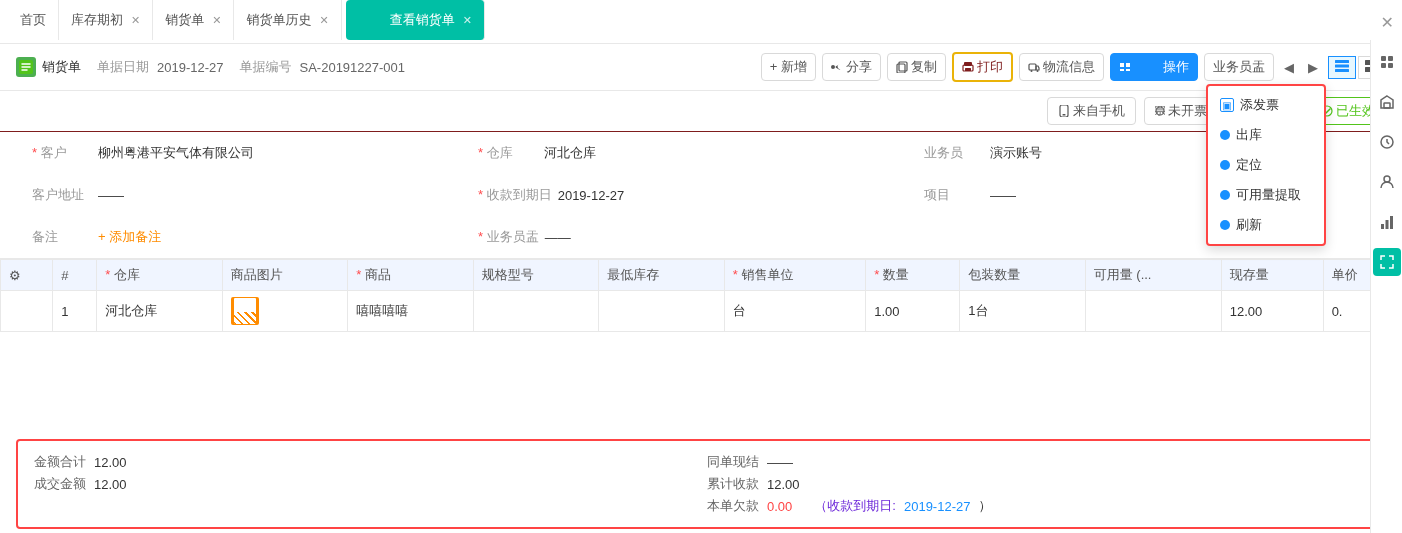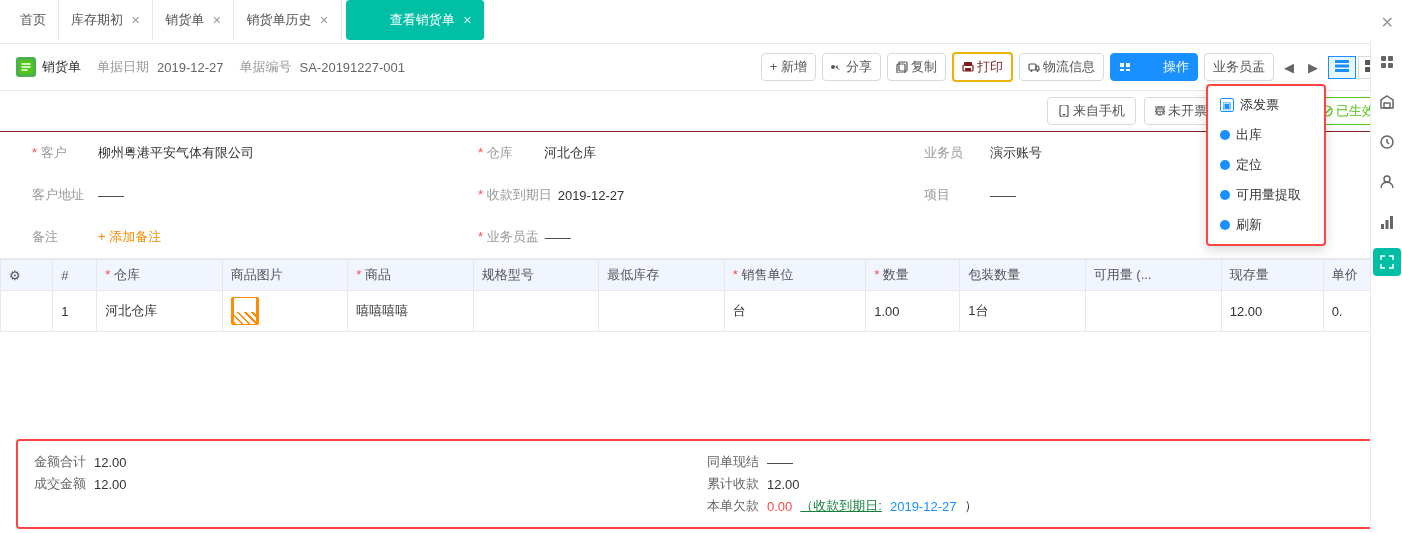--- a/index.html
+++ b/index.html
@@ -566,21 +566,21 @@
         <span class="bottom-value">12.00</span>
       </div>
       <div class="bottom-row">
         <span class="bottom-label">累计收款</span>
         <span class="bottom-value">12.00</span>
       </div>
       <div></div>
       <div class="bottom-row">
         <span class="bottom-label">本单欠款</span>
         <span class="bottom-value red">0.00</span>
-        <span class="bottom-value" style="color:#15803d;margin-left:0;text-decoration:underline;">（收款到期日:</span>
+        <span class="bottom-value" style="color:#6d28d9;margin-left:14px;">（收款到期日:</span>
         <span class="bottom-value date">2019-12-27</span>
         <span class="bottom-value" style="color:#333;">）</span>
       </div>
     </div>
   </div>
 </div>
 
 <div class="right-panel">
   <div class="right-icon">
     <svg width="16" height="16" viewBox="0 0 16 16" fill="#666">

